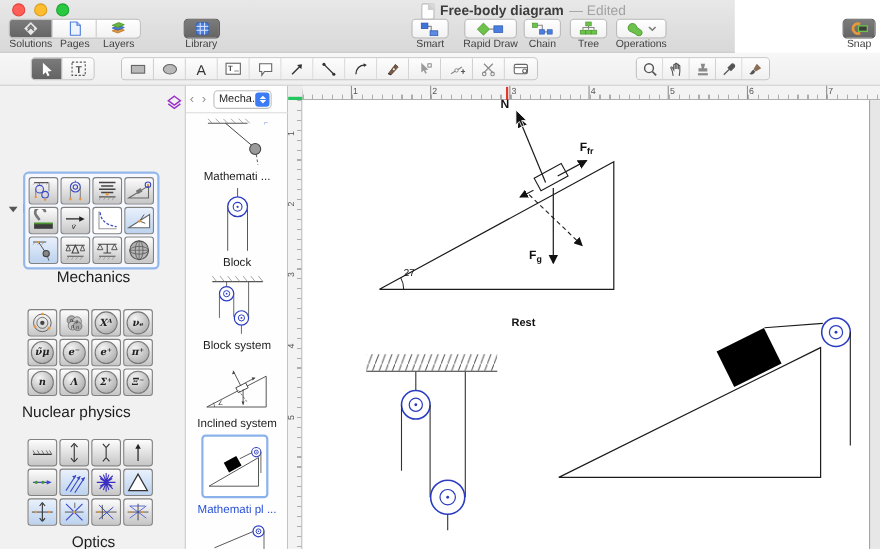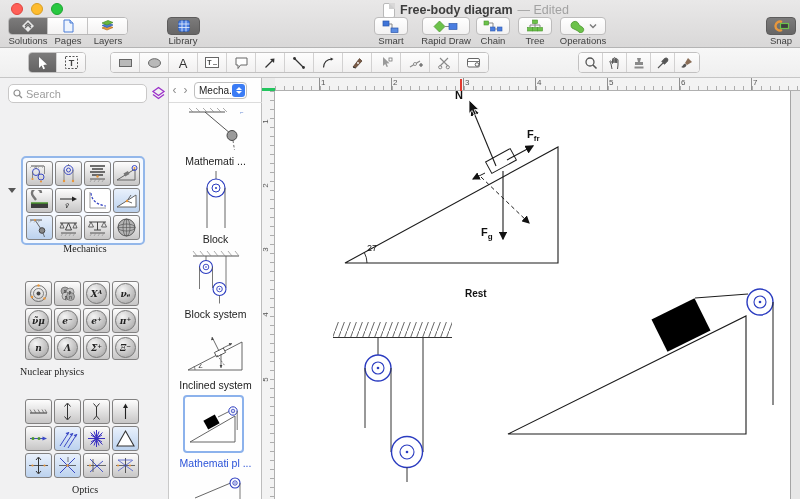--- a/index.html
+++ b/index.html
@@ -1,21 +1,21 @@
 <!DOCTYPE html>
 <html><head>
 <meta charset="utf-8">
 <style>
   * { margin:0; padding:0; box-sizing:border-box; }
   html,body { width:800px; height:499px; overflow:hidden; }
   body { font-family:"Liberation Sans", sans-serif; background:#fff; }
   #app { position:relative; width:800px; height:499px; background:#fff; }
 
   
-  .titlebar { position:absolute; left:0; top:0; width:800px; height:48px;
+  .titlebar { position:absolute; left:0; top:0; width:668px; height:48px;
     background:linear-gradient(#e9e8e8,#d9d8d8); border-bottom:1px solid #b4b4b4; }
   .tl { position:absolute; top:3px; width:12px; height:12px; border-radius:50%; }
   .tl.red    { left:11px; background:#ff5f57; border:1px solid #e0443e; }
   .tl.yellow { left:31px; background:#febc2e; border:1px solid #d89e23; }
   .tl.green  { left:51px; background:#28c840; border:1px solid #1da432; }
 
   .wtitle { position:absolute; left:383px; top:2px; height:16px; display:flex; align-items:center; gap:5px; white-space:nowrap; }
   .doc-ico { width:12px; height:15px; background:#fff; border:1px solid #b9b9b9; border-radius:2px; position:relative; }
   .doc-ico::after { content:""; position:absolute; right:-1px; top:-1px; border:3px solid #d9d8d8;
     border-left-color:#cfcfcf; border-bottom-color:#cfcfcf; }
@@ -58,21 +58,21 @@
   .search input::placeholder { color:#9d9d9d; }
   .treerow { position:absolute; display:flex; align-items:center; gap:4px; font-size:12px; color:#3153c4; }
   .tri { width:0; height:0; border-left:4px solid transparent; border-right:4px solid transparent; border-top:5px solid #565656; }
   .libgrid { display:grid; grid-template-columns:repeat(4,27px); gap:2px; }
   .cell { width:27px; height:25px; border:1px solid #828181; border-radius:3px;
     background:linear-gradient(#fdfdfd,#c7c6c6); display:flex; align-items:center; justify-content:center; overflow:hidden; }
   .cell.blue { background:linear-gradient(#e9f1fc,#bcd2ee); }
   .mech-tile { position:absolute; left:21px; top:78px; padding:3px; border:2px solid #93b7ea; border-radius:5px; background:#f5f9ff; }
   .nucl-grid { position:absolute; left:25px; top:203px; }
   .opt-grid  { position:absolute; left:25px; top:321px; }
-  .libname { position:absolute; font-size:10px; color:#1c1c1c; text-align:center;font-family:Liberation Serif, serif; }
+  .libname { position:absolute; font-size:14px; color:#1c1c1c; text-align:center; }
   .ncirc { width:21px; height:21px; border-radius:50%; background:radial-gradient(circle at 35% 30%,#f5f5f5,#9f9e9e);
     border:1px solid #777; display:flex; align-items:center; justify-content:center;
     font-family:"DejaVu Serif",serif; font-style:italic; font-weight:bold; font-size:9px; color:#222; }
 
   
   .shapepanel { position:absolute; left:169px; top:78px; width:93px; height:421px; background:#fefefe;
     border-right:1px solid #bdbdbd; }
   .sp-head { position:absolute; left:0; top:0; width:93px; height:25px; border-bottom:1px solid #dcdcdc;
     display:flex; align-items:center; }
   .chev { font-size:12px; color:#8e8e8e; width:11px; text-align:center; }
@@ -358,27 +358,20 @@
         <path d="M10 10 L13.5 13.5" stroke="#444" stroke-width="1.8"></path>
       </svg>
       <div class="ztrack" style="margin-left:6px;">
         <div class="zfill"></div>
         <div class="zthumb"></div>
       </div>
     </div>
   </div>
 
   <div class="sidebar">
-    <div class="search">
-      <svg width="10" height="10" viewBox="0 0 10 10">
-        <circle cx="4" cy="4" r="3" fill="none" stroke="#8d8d8d" stroke-width="1.2"></circle>
-        <path d="M6.2 6.2 L9 9" stroke="#8d8d8d" stroke-width="1.3"></path>
-      </svg>
-      <input type="text" placeholder="Search" style="">
-    </div>
     <svg style="position:absolute; left:151px; top:8px;" width="15" height="15" viewBox="0 0 15 15">
       <path d="M7.5 1.5 L13 5.5 L7.5 9.5 L2 5.5 Z" fill="none" stroke="#9b30c9" stroke-width="1.3"></path>
       <path d="M2 8.5 L7.5 12.5 L13 8.5" fill="none" stroke="#9b30c9" stroke-width="1.3"></path>
     </svg>
 
     <div class="treerow" style="left:8px; top:105px;">
       <span class="tri"></span>
       <span>Physics</span>
     </div>
     <div class="treerow" style="left:22px; top:124px; font-weight:bold;">

